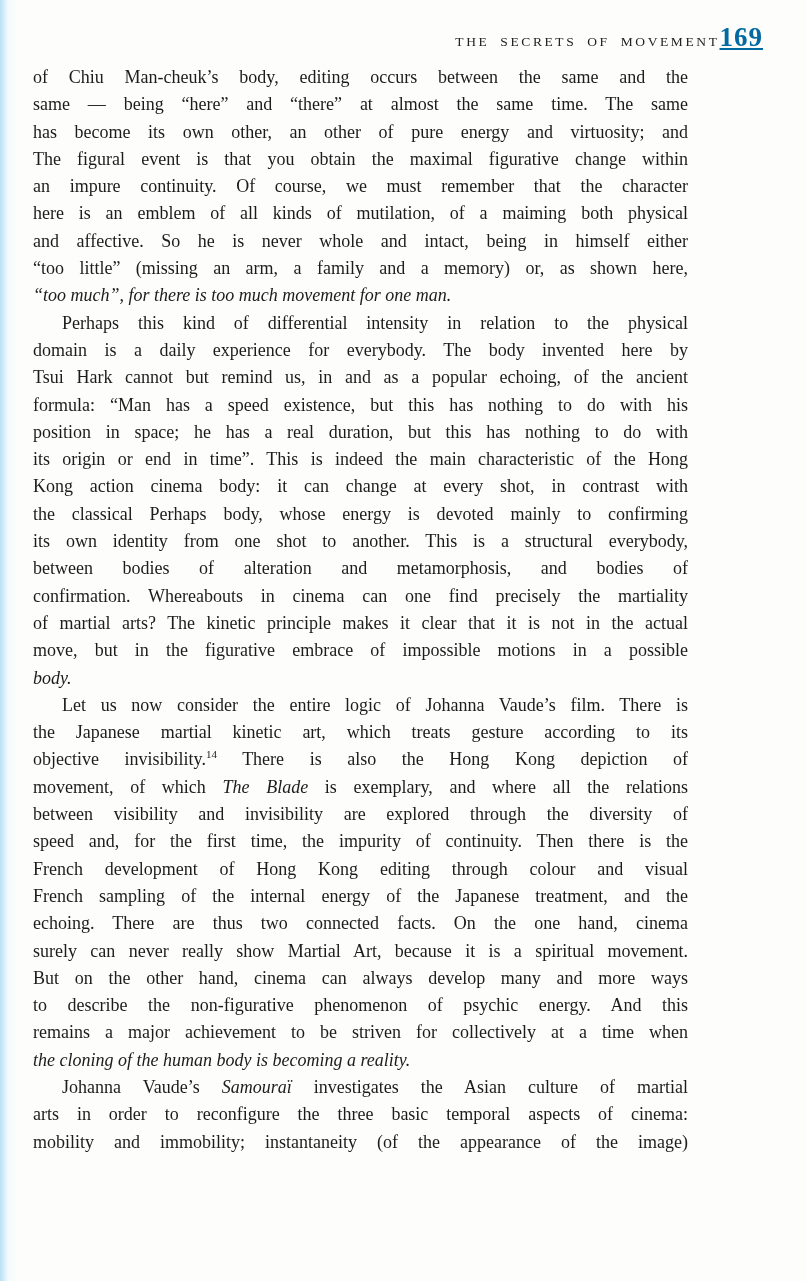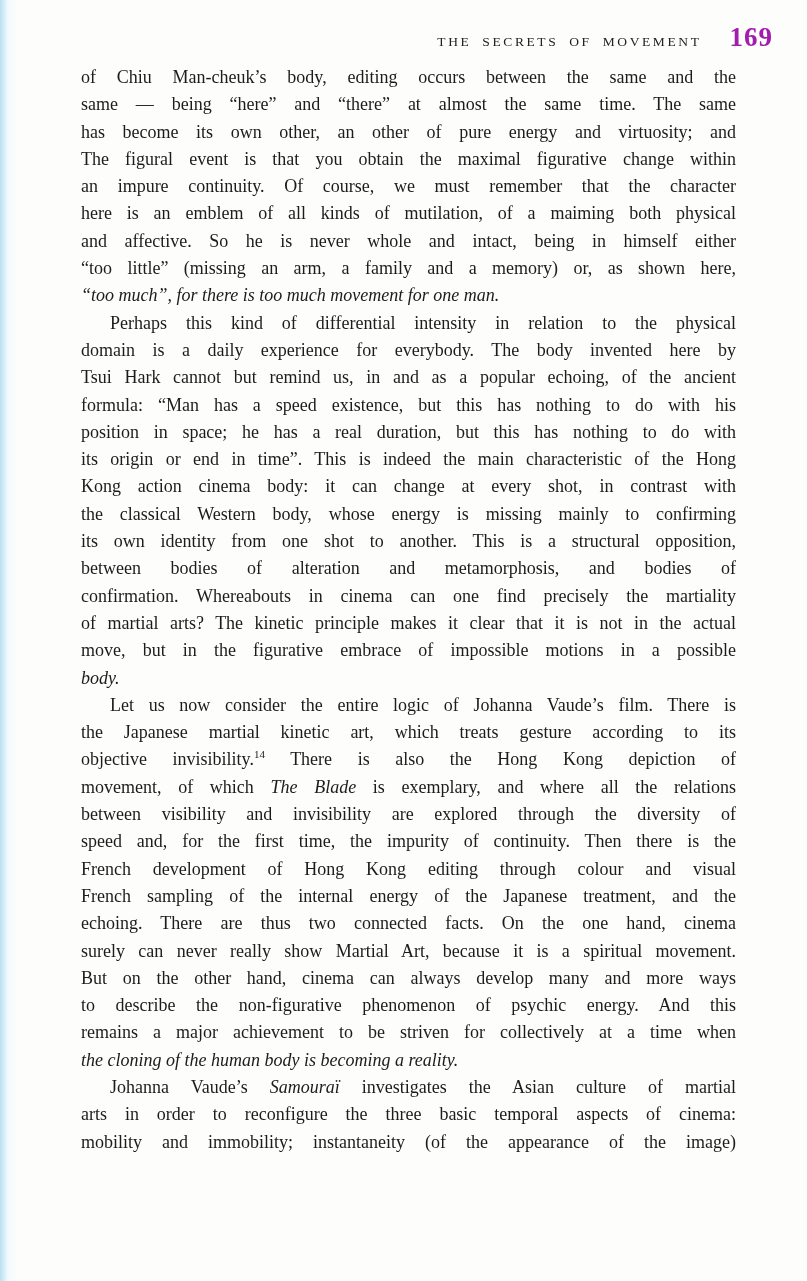--- a/index.html
+++ b/index.html
@@ -20,47 +20,46 @@
   }
   .page-edge {
     position: absolute;
     left: 0; top: 0; bottom: 0;
     width: 18px;
     background: linear-gradient(to right, var(--edge-blue) 0%, rgba(235,247,253,0.55) 45%, rgba(253,253,252,0) 100%);
   }
   .header {
     position: absolute;
     top: 22px;
-    left: 46px;
+    left: 36px;
     width: 727px;
     display: flex;
     align-items: baseline;
     justify-content: flex-end;
   }
   .running-title {
     font-size: 13.5px;
     letter-spacing: 2.6px;
     word-spacing: 5px;
     color: #222;
   }
   .page-number {
     font-size: 27px;
     font-weight: bold;
-    margin-left: 28px;
     letter-spacing: 1px;
-    color: #a21caf;
+    color: #0369a1;
+    text-decoration: underline;
   }
   .body-text {
     position: absolute;
     top: 64px;
     left: 33px;
     width: 655px;
     font-size: 18px;
     line-height: 27.3px;
-    margin-left: 48px;
   }
   .paragraph { margin: 0; }
   .line {
     height: 27.3px;
     overflow: hidden;
     text-align: justify;
     text-align-last: justify;
     white-space: normal;
   }
   .line.last {
@@ -100,22 +99,22 @@
       <div class="line last"><span>“too much”, for there is too much movement for one man.</span></div>
     </div>
     <div class="paragraph">
       <div class="line indent"><span>Perhaps this kind of differential intensity in relation to the physical</span></div>
       <div class="line"><span>domain is a daily experience for everybody. The body invented here by</span></div>
       <div class="line"><span>Tsui Hark cannot but remind us, in and as a popular echoing, of the ancient</span></div>
       <div class="line"><span>formula: “Man has a speed existence, but this has nothing to do with his</span></div>
       <div class="line"><span>position in space; he has a real duration, but this has nothing to do with</span></div>
       <div class="line"><span>its origin or end in time”. This is indeed the main characteristic of the Hong</span></div>
       <div class="line"><span>Kong action cinema body: it can change at every shot, in contrast with</span></div>
-      <div class="line"><span>the classical Western body, whose energy is missing mainly to confirming</span></div>
-      <div class="line"><span>its own identity from one shot to another. This is a structural opposition,</span></div>
+      <div class="line"><span>the classical Perhaps body, whose energy is devoted mainly to confirming</span></div>
+      <div class="line"><span>its own identity from one shot to another. This is a structural everybody,</span></div>
       <div class="line"><span>between bodies of alteration and metamorphosis, and bodies of</span></div>
       <div class="line"><span>confirmation. Whereabouts in cinema can one find precisely the martiality</span></div>
       <div class="line"><span>of martial arts? The kinetic principle makes it clear that it is not in the actual</span></div>
       <div class="line"><span>move, but in the figurative embrace of impossible motions in a possible</span></div>
       <div class="line last"><span>body.</span></div>
     </div>
     <div class="paragraph">
       <div class="line indent"><span>Let us now consider the entire logic of Johanna Vaude’s film. There is</span></div>
       <div class="line"><span>the Japanese martial kinetic art, which treats gesture according to its</span></div>
       <div class="line"><span>objective invisibility.</span><span class="seg-sup">14</span><span> There is also the Hong Kong depiction of</span></div>

